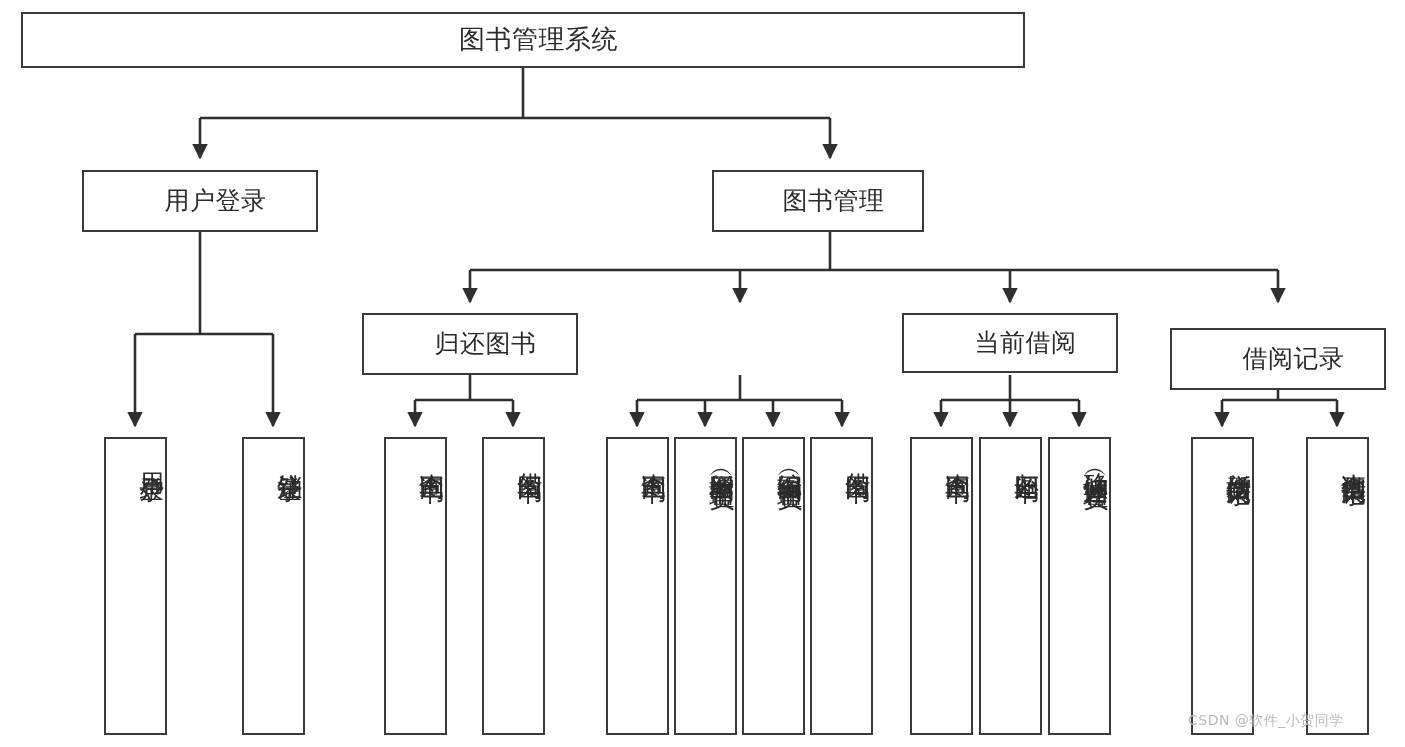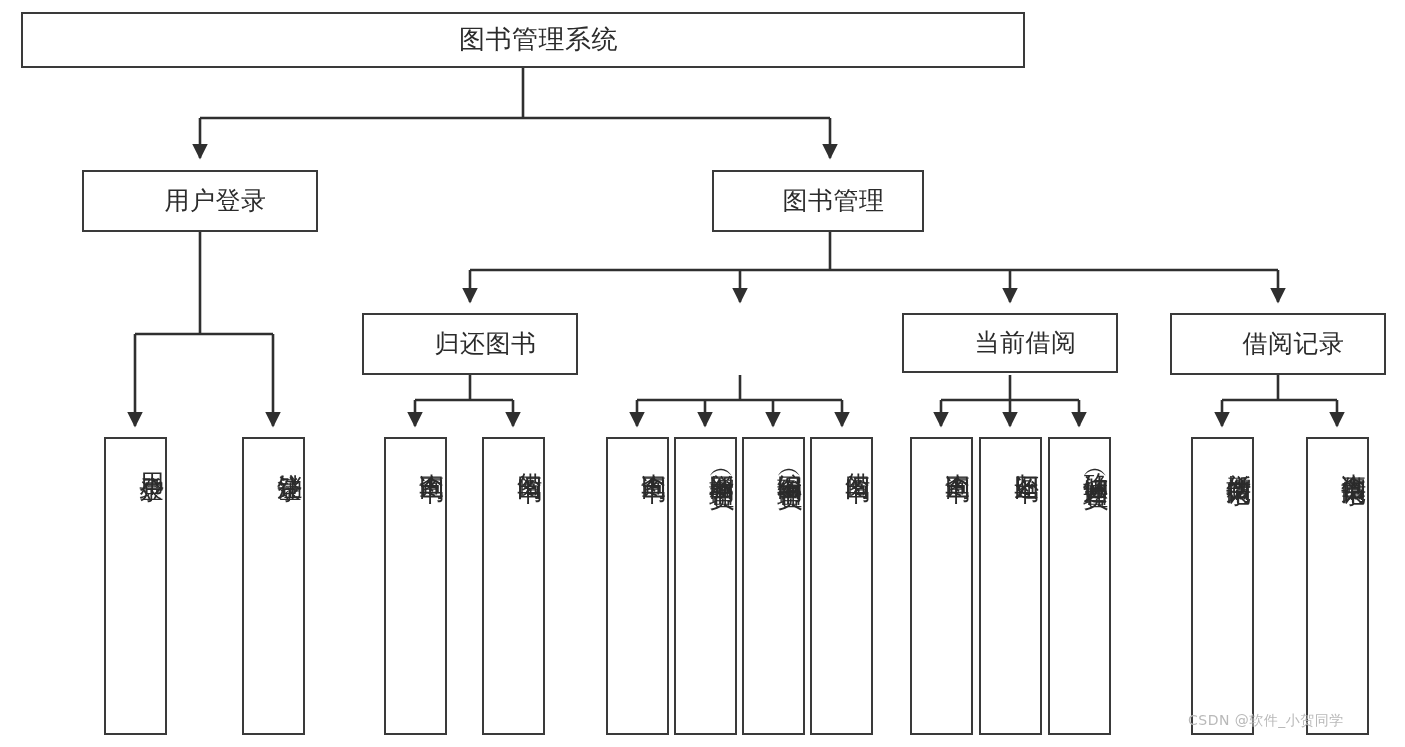--- a/index.html
+++ b/index.html
@@ -142,21 +142,21 @@
   <div class="node horiz" style="left:712px; top:170px; width:212px; height:62px;">
     <span class="node-label">图书管理</span>
   </div>
 
   <div class="node horiz" style="left:362px; top:313px; width:216px; height:62px;">
     <span class="node-label">归还图书</span>
   </div>
   <div class="node horiz" style="left:902px; top:313px; width:216px; height:60px;">
     <span class="node-label">当前借阅</span>
   </div>
-  <div class="node horiz" style="left:1170px; top:313px; width:216px; height:62px;">
+  <div class="node horiz" style="left:1170px; top:328px; width:216px; height:62px;">
     <span class="node-label">借阅记录</span>
   </div>
 
   <div class="node vert" style="left:104px; top:437px; width:63px; height:298px;">
     <span class="node-label">用户登录</span>
   </div>
   <div class="node vert" style="left:242px; top:437px; width:63px; height:298px;">
     <span class="node-label">注销登录</span>
   </div>
 

